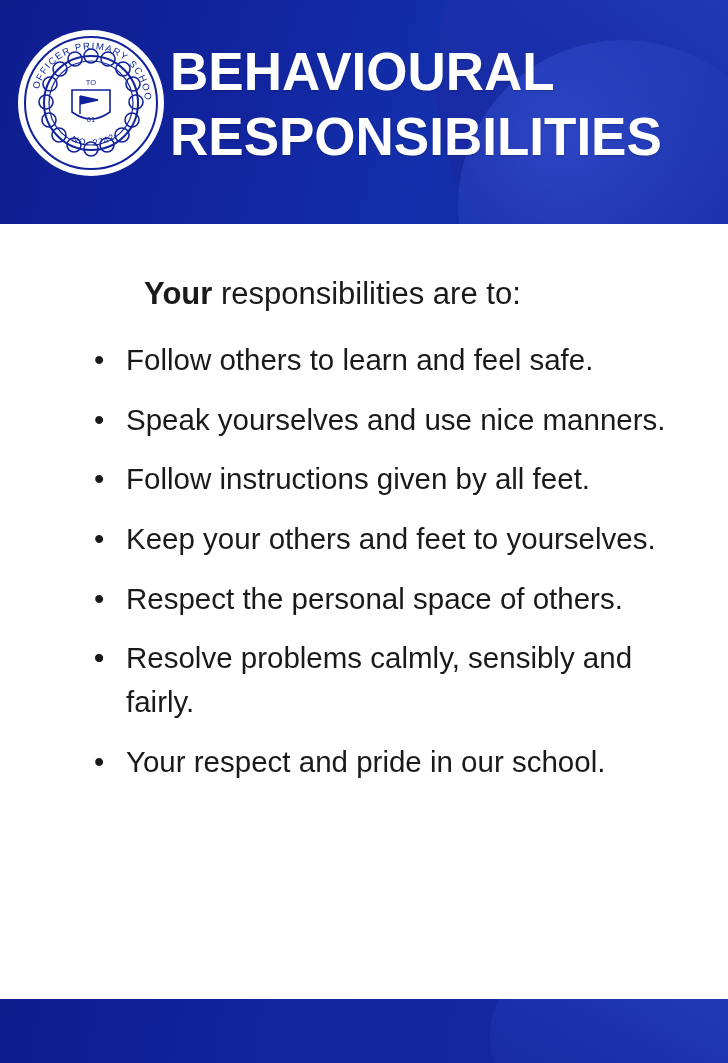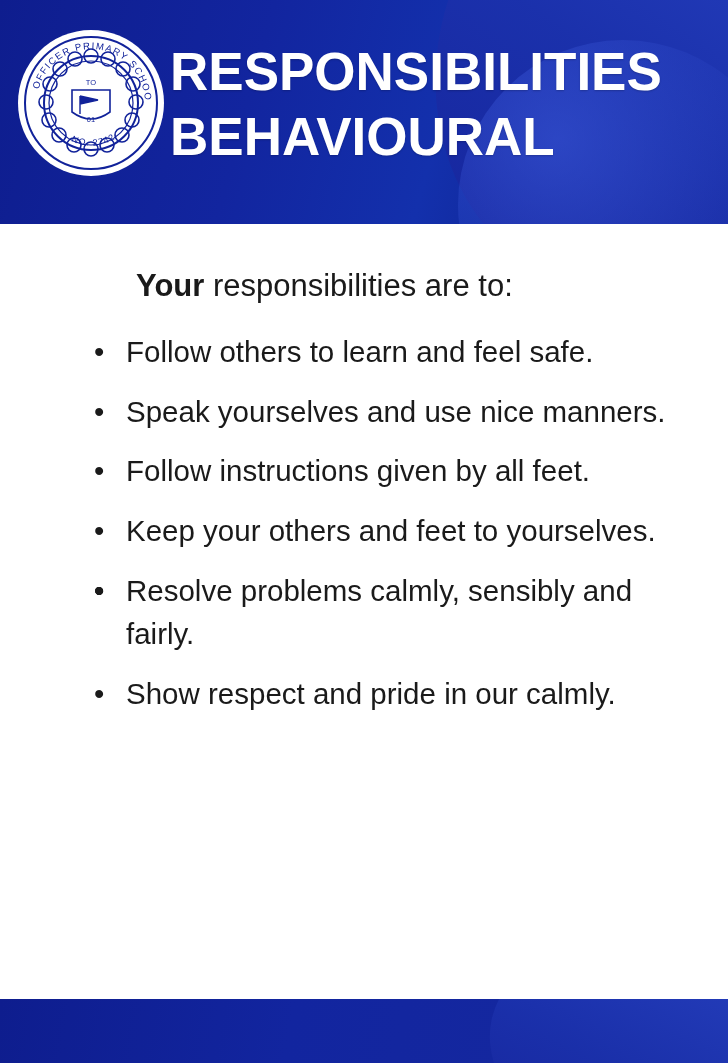--- a/index.html
+++ b/index.html
@@ -87,21 +87,21 @@
   
   .body-area {
     position: absolute;
     left: 0;
     top: 224px;
     width: 728px;
     height: 775px;
     background: #ffffff;
   }
   .intro {
-    margin: 8px;
+    margin: 16px;
     padding: 36px 0 0 128px;
     font-size: 31px;
     color: #1a1a1a;
     font-family: "Liberation Sans", sans-serif;
   }
   .intro b { font-weight: bold; }
 
   ul.resp-list {
     list-style: none;
     margin: 26px 0 0 0;
@@ -151,22 +151,22 @@
 </head>
 <body>
 
 <div class="poster">
 
   <div class="header">
     <div class="header-swoosh"></div>
     <div class="header-swoosh2"></div>
 
     <div class="header-title">
+      <span class="line">BEHAVIOURAL</span>
       <span class="line">RESPONSIBILITIES</span>
-      <span class="line">BEHAVIOURAL</span>
     </div>
   </div>
 
   <div class="logo">
     <svg width="142" height="142" viewBox="0 0 142 142">
       <circle cx="71" cy="71" r="70" fill="#ffffff"></circle>
       <circle cx="71" cy="71" r="66" fill="none" stroke="#11229a" stroke-width="2"></circle>
       <circle cx="71" cy="71" r="47" fill="none" stroke="#11229a" stroke-width="2"></circle>
       <circle cx="71" cy="71" r="42" fill="none" stroke="#11229a" stroke-width="1.2"></circle>
 
@@ -226,31 +226,32 @@
       <li>
         <span class="bullet">•</span>
         <span>Follow instructions given by all feet.</span>
       </li>
       <li>
         <span class="bullet">•</span>
         <span>Keep your others and feet to yourselves.</span>
       </li>
       <li>
         <span class="bullet">•</span>
+        <span>Respect the personal space of others.</span>
       </li>
       <li>
         <span class="bullet">•</span>
       </li>
       <li>
         <span class="bullet">•</span>
         <span>Resolve problems calmly, sensibly and fairly.</span>
       </li>
       <li>
         <span class="bullet">•</span>
-        <span>Show respect and pride in our calmly.</span>
+        <span>Your respect and pride in our school.</span>
       </li>
     </ul>
   </div>
 
   <div class="footer">
     <div class="footer-swoosh"></div>
   </div>
 
 </div>
 

